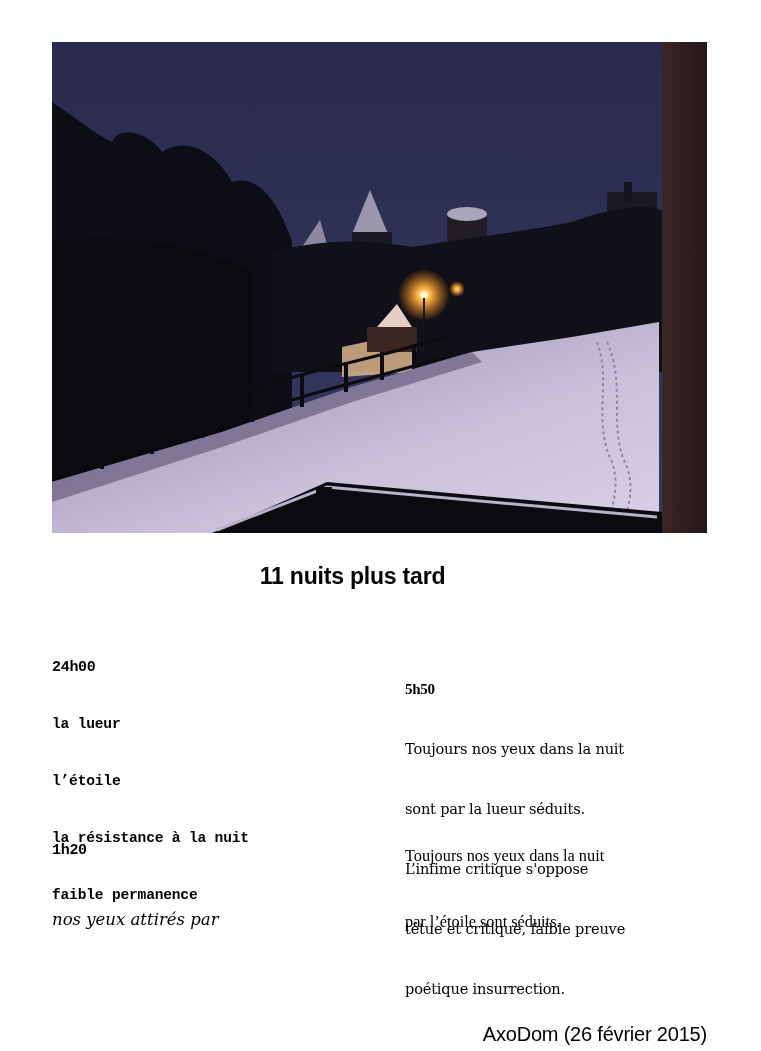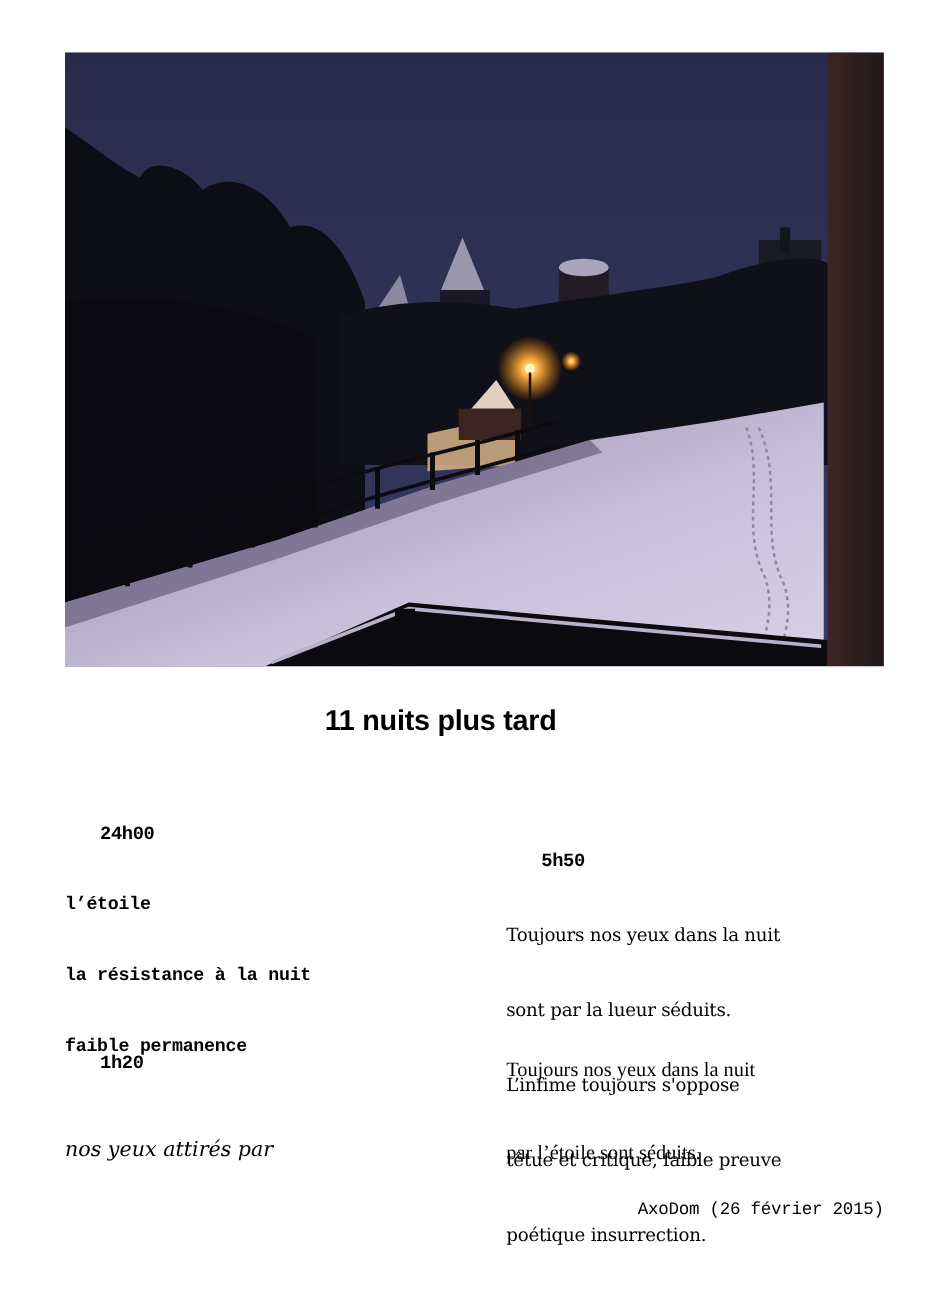--- a/index.html
+++ b/index.html
@@ -43,21 +43,20 @@
     position: absolute;
     white-space: pre;
   }
   .poem .time {
     display: block;
     font-family: "Liberation Mono", monospace;
     font-size: 15px;
     line-height: 19px;
     font-weight: bold;
     letter-spacing: -0.3px;
-    margin-left: 28px;
   }
   .poem .line {
     display: block;
     min-height: 19px;
   }
   .p1 {
     left: 52px;
     top: 620px;
     font-family: "Liberation Mono", monospace;
     font-size: 14.6px;
@@ -85,27 +84,27 @@
   }
   .p3 .line { min-height: 20px; }
   .p4 {
     left: 405px;
     top: 801px;
     font-family: "Liberation Serif", serif;
     font-size: 16.3px;
     line-height: 22px;
   }
   .p4 .line { min-height: 22px; }
-  .p3 .time, .p4 .time { font-weight: bold; }
+  .p3 .time, .p4 .time { font-weight: bold; font-family: Liberation Serif, serif; }
   .signature {
     position: absolute;
     right: 54px;
-    top: 960px;
-    font-family: Liberation Mono, monospace;
-    font-size: 14px;
+    top: 1023px;
+    font-family: Liberation Sans, sans-serif;
+    font-size: 20px;
     letter-spacing: -0.2px;
   }
 </style>
 </head>
 <body>
 
 <div class="photo">
   <svg viewBox="0 0 655 491" preserveAspectRatio="none">
     <defs>
       <linearGradient id="sky" x1="0" y1="0" x2="0" y2="1">
@@ -179,41 +178,42 @@
     <rect x="264" y="445" width="16" height="46" fill="#0b0a0f"></rect>
 
     <rect x="610" y="0" width="45" height="491" fill="url(#pillar)"></rect>
   </svg>
 </div>
 
 <div class="title">11 nuits plus tard</div>
 
 <div class="poem p1">
   <span class="time">24h00</span>
+  <span class="line">la lueur</span>
   <span class="line">l’étoile</span>
   <span class="line">la résistance à la nuit</span>
   <span class="line">faible permanence</span>
   
 </div>
 
 <div class="poem p2">
   <span class="time" style="font-style:normal;">1h20</span>
   <span class="line">nos yeux attirés par</span>
   
   
   
   
   
 </div>
 
 <div class="poem p3">
   <span class="time">5h50</span>
   <span class="line">Toujours nos yeux dans la nuit</span>
   <span class="line">sont par la lueur séduits.</span>
-  <span class="line">L’infime toujours s'oppose</span>
+  <span class="line">L’infime critique s'oppose</span>
   <span class="line">têtue et critique, faible preuve</span>
   <span class="line">poétique insurrection.</span>
 </div>
 
 <div class="poem p4">
   <span class="line">Toujours nos yeux dans la nuit</span>
   <span class="line">par l’étoile sont séduits.</span>
   <span class="line"></span>
   
   

